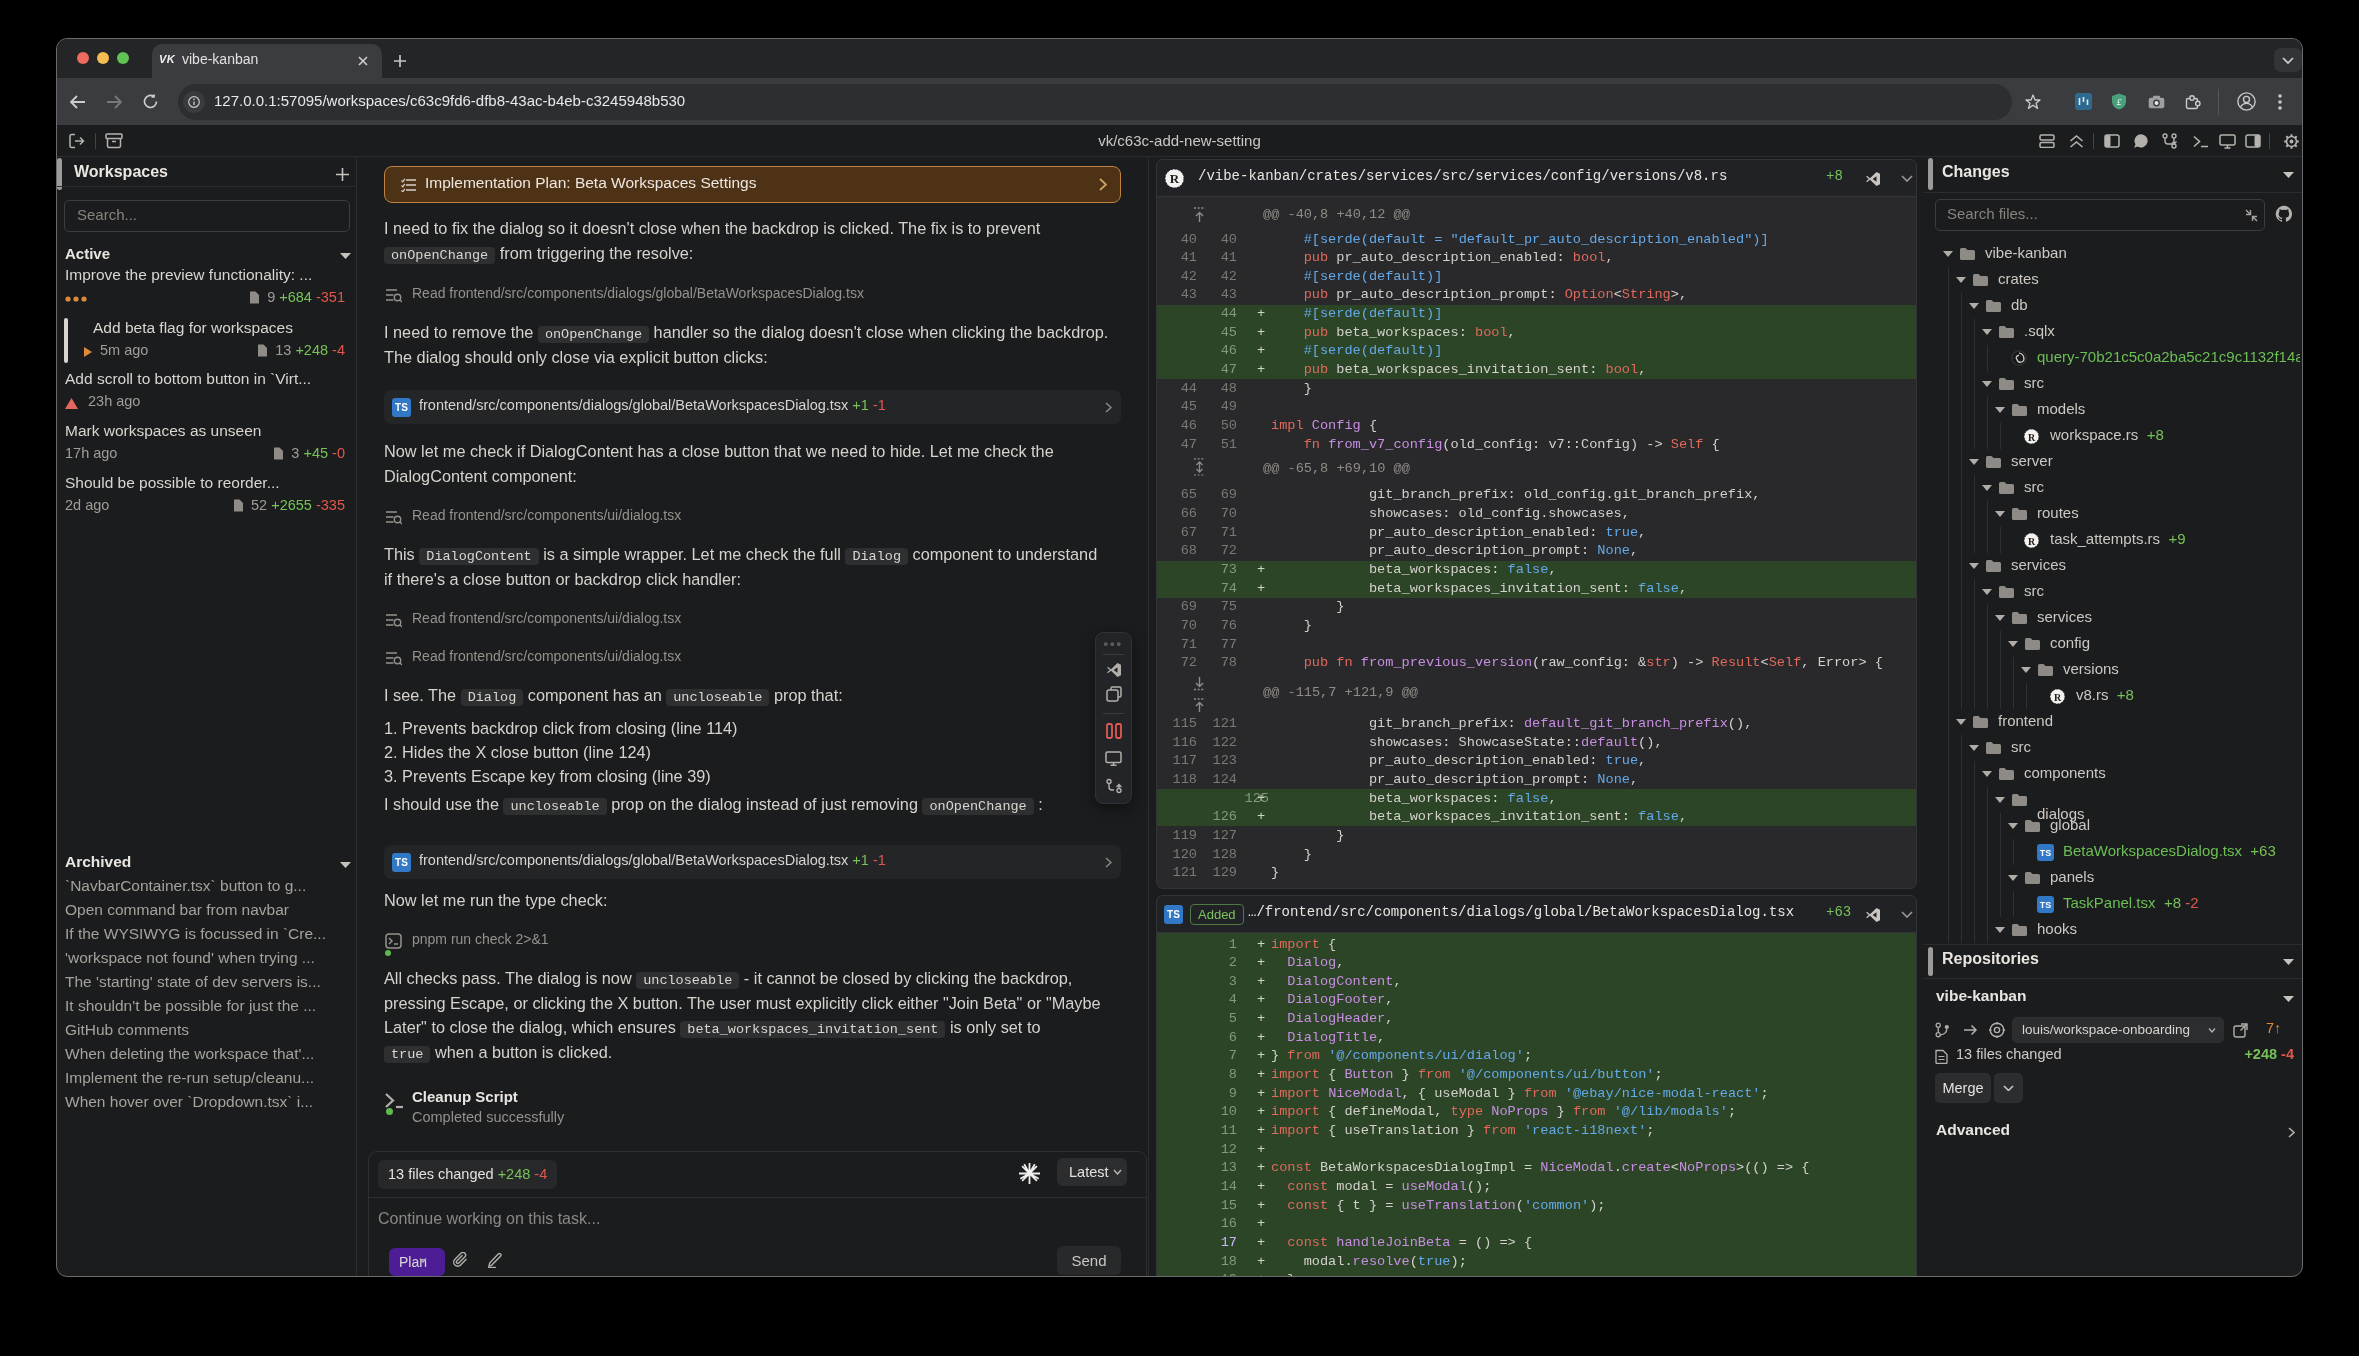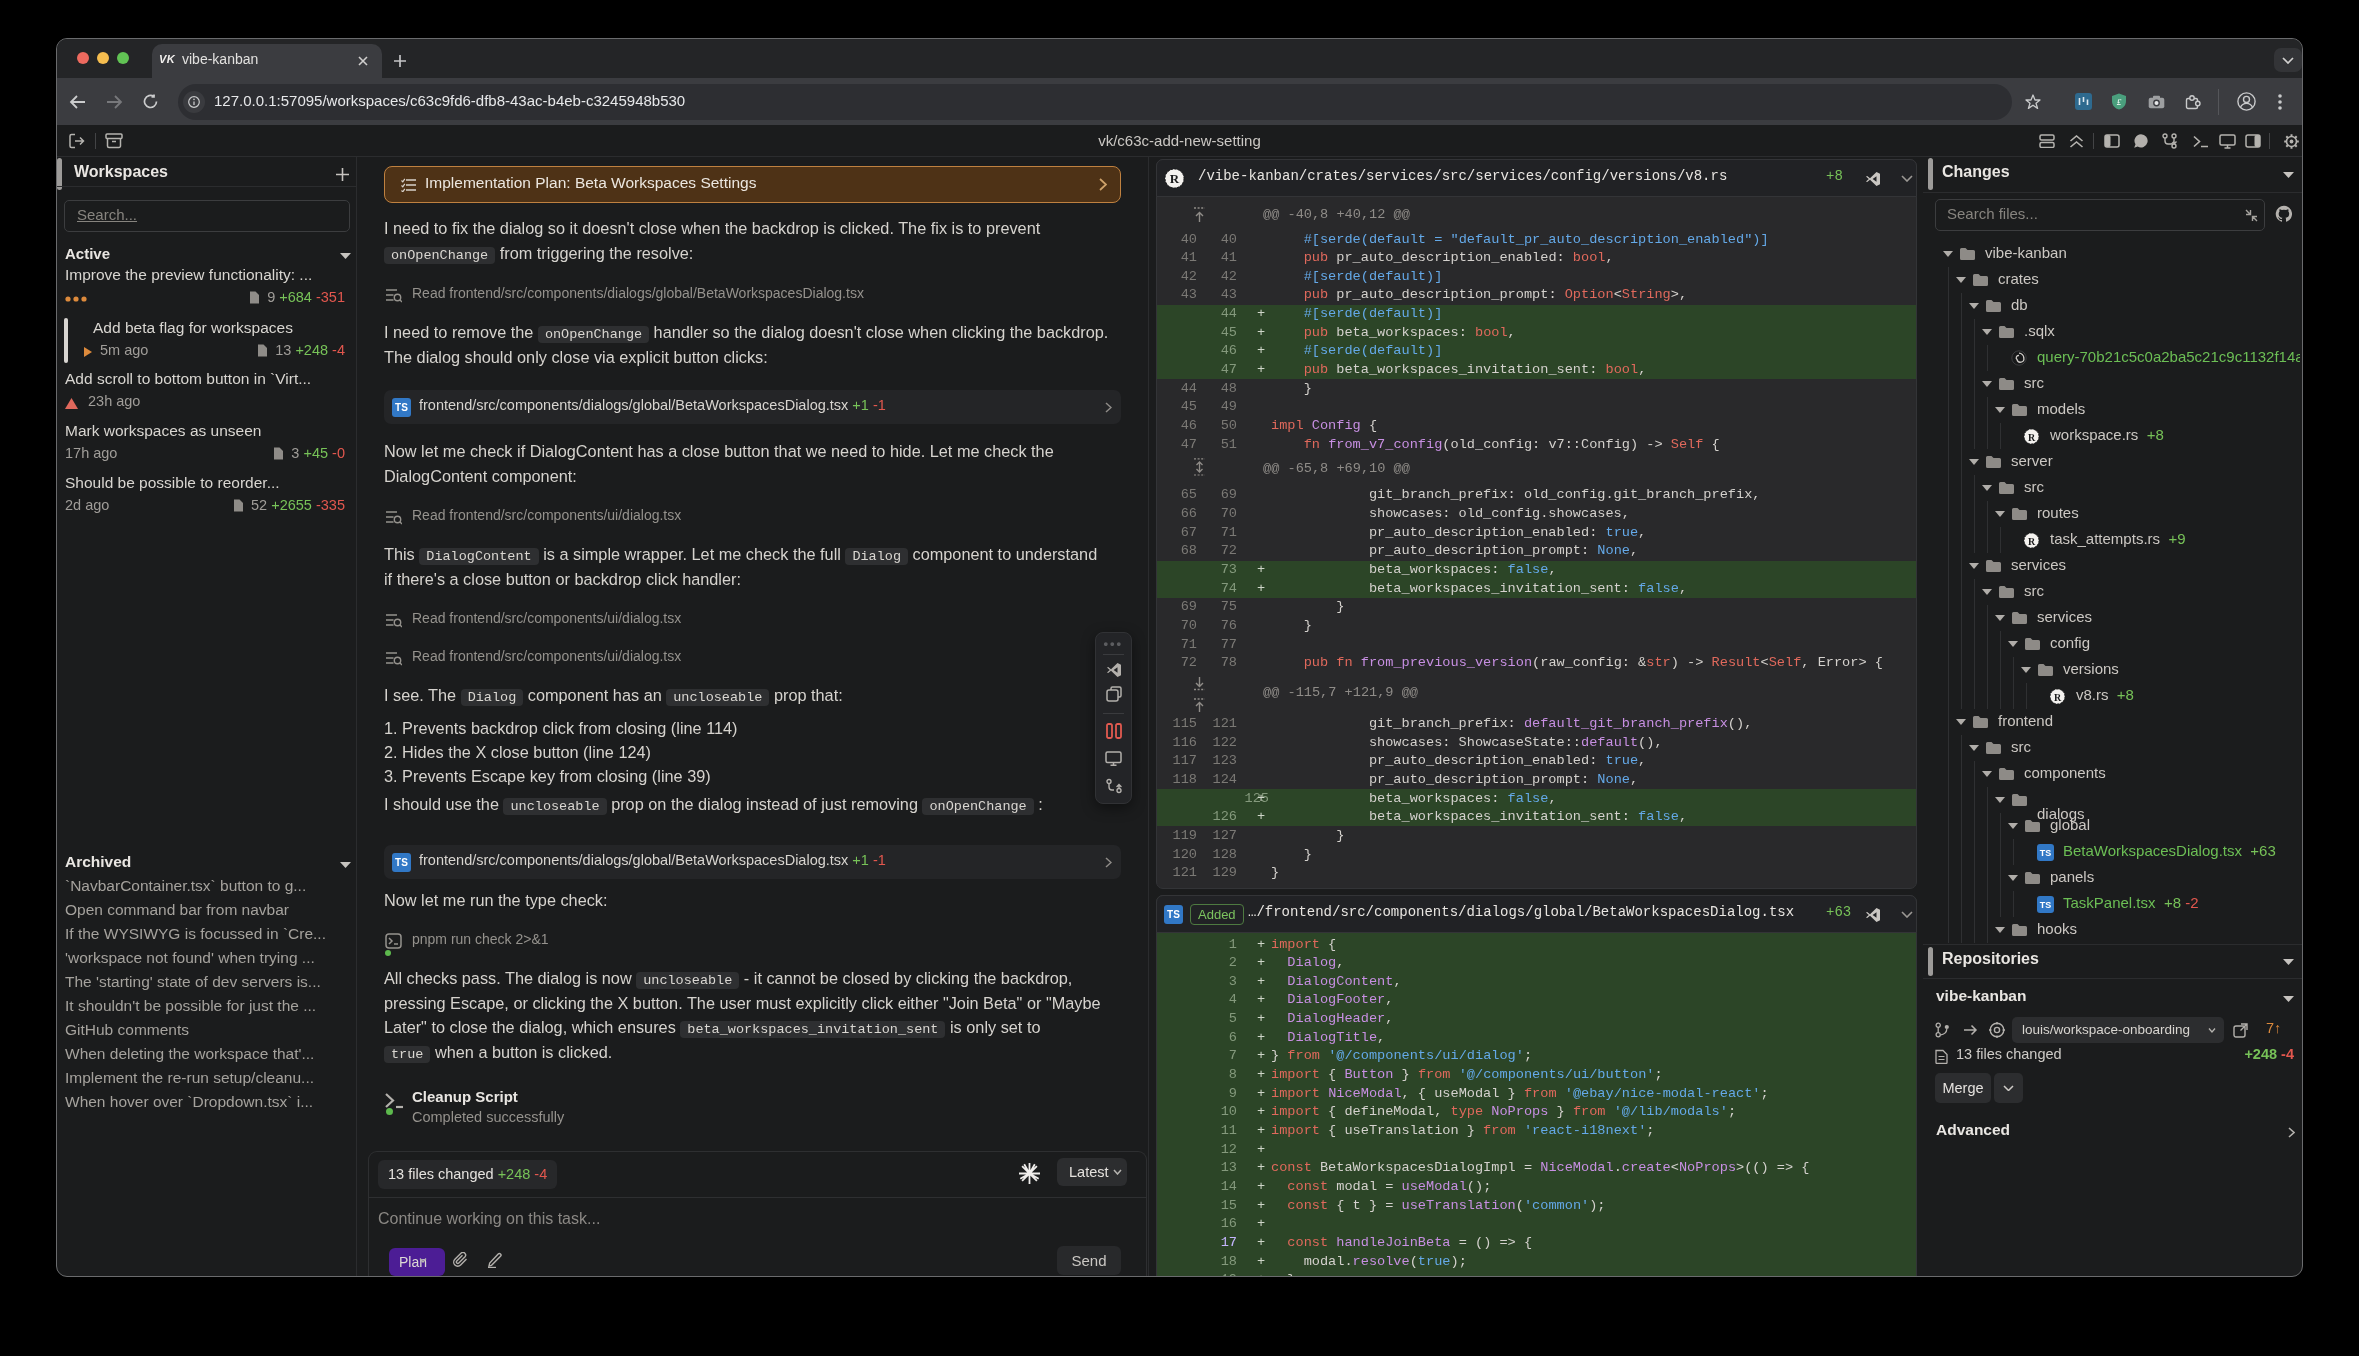--- a/index.html
+++ b/index.html
@@ -119,21 +119,21 @@
     </svg>
     <div style="position:absolute;left:0;top:118px;width:2245px;height:1119px;overflow:hidden;">
       <div style="position:absolute;left:0;top:0;width:300px;height:100%;border-right:1px solid #2b2c2e;">
         <div style="position:absolute;left:0px;top:1px;width:5px;height:32px;background:#9d9b99;border-radius:3px;"></div>
         <div style="position:absolute;left:17px;top:6.0px;line-height:22px;font:700 16px 'Liberation Sans',sans-serif;color:#e9e6e2;white-space:nowrap;">Workspaces</div>
         <svg style="position:absolute;left:278px;top:9.5px;" width="15" height="15" viewBox="0 0 15 15" fill="none">
           <path d="M7.5 1 V14 M1 7.5 H14" stroke="#c6c3bf" stroke-width="1.6"></path>
         </svg>
         <div style="position:absolute;left:0px;top:29px;width:300px;height:1px;background:#2b2c2e;"></div>
         <div style="position:absolute;left:7px;top:43px;width:286px;height:32px;border:1px solid #3c3d3f;border-radius:5px;"></div>
-        <div style="position:absolute;left:20px;top:48.5px;line-height:21px;font:400 15px 'Liberation Sans',sans-serif;color:#87847f;white-space:nowrap;text-decoration:underline;">Search...</div>
+        <div style="position:absolute;left:20px;top:48.5px;line-height:21px;font:400 15px 'Liberation Sans',sans-serif;color:#87847f;white-space:nowrap;">Search...</div>
         <div style="position:absolute;left:8px;top:87.5px;line-height:21px;font:700 15px 'Liberation Sans',sans-serif;color:#e9e6e2;white-space:nowrap;">Active</div>
         <svg style="position:absolute;left:283px;top:96.0px;" width="11" height="6" viewBox="0 0 11 6" fill="none">
           <path d="M0 0 L5.5 6 L11 0 Z" fill="#c6c3bf"></path>
         </svg>
         <div style="position:absolute;left:8px;top:109.2px;line-height:21.5px;font:400 15.5px 'Liberation Sans',sans-serif;color:#d9d6d1;white-space:nowrap;">Improve the preview functionality: ...</div>
         <svg style="position:absolute;left:8px;top:139.0px;" width="22" height="6" viewBox="0 0 22 6" fill="none">
           <circle cx="3" cy="3" r="2.6" fill="#dd8a3c"></circle>
           <circle cx="11" cy="3" r="2.6" fill="#dd8a3c"></circle>
           <circle cx="19" cy="3" r="2.6" fill="#dd8a3c"></circle>
         </svg>

